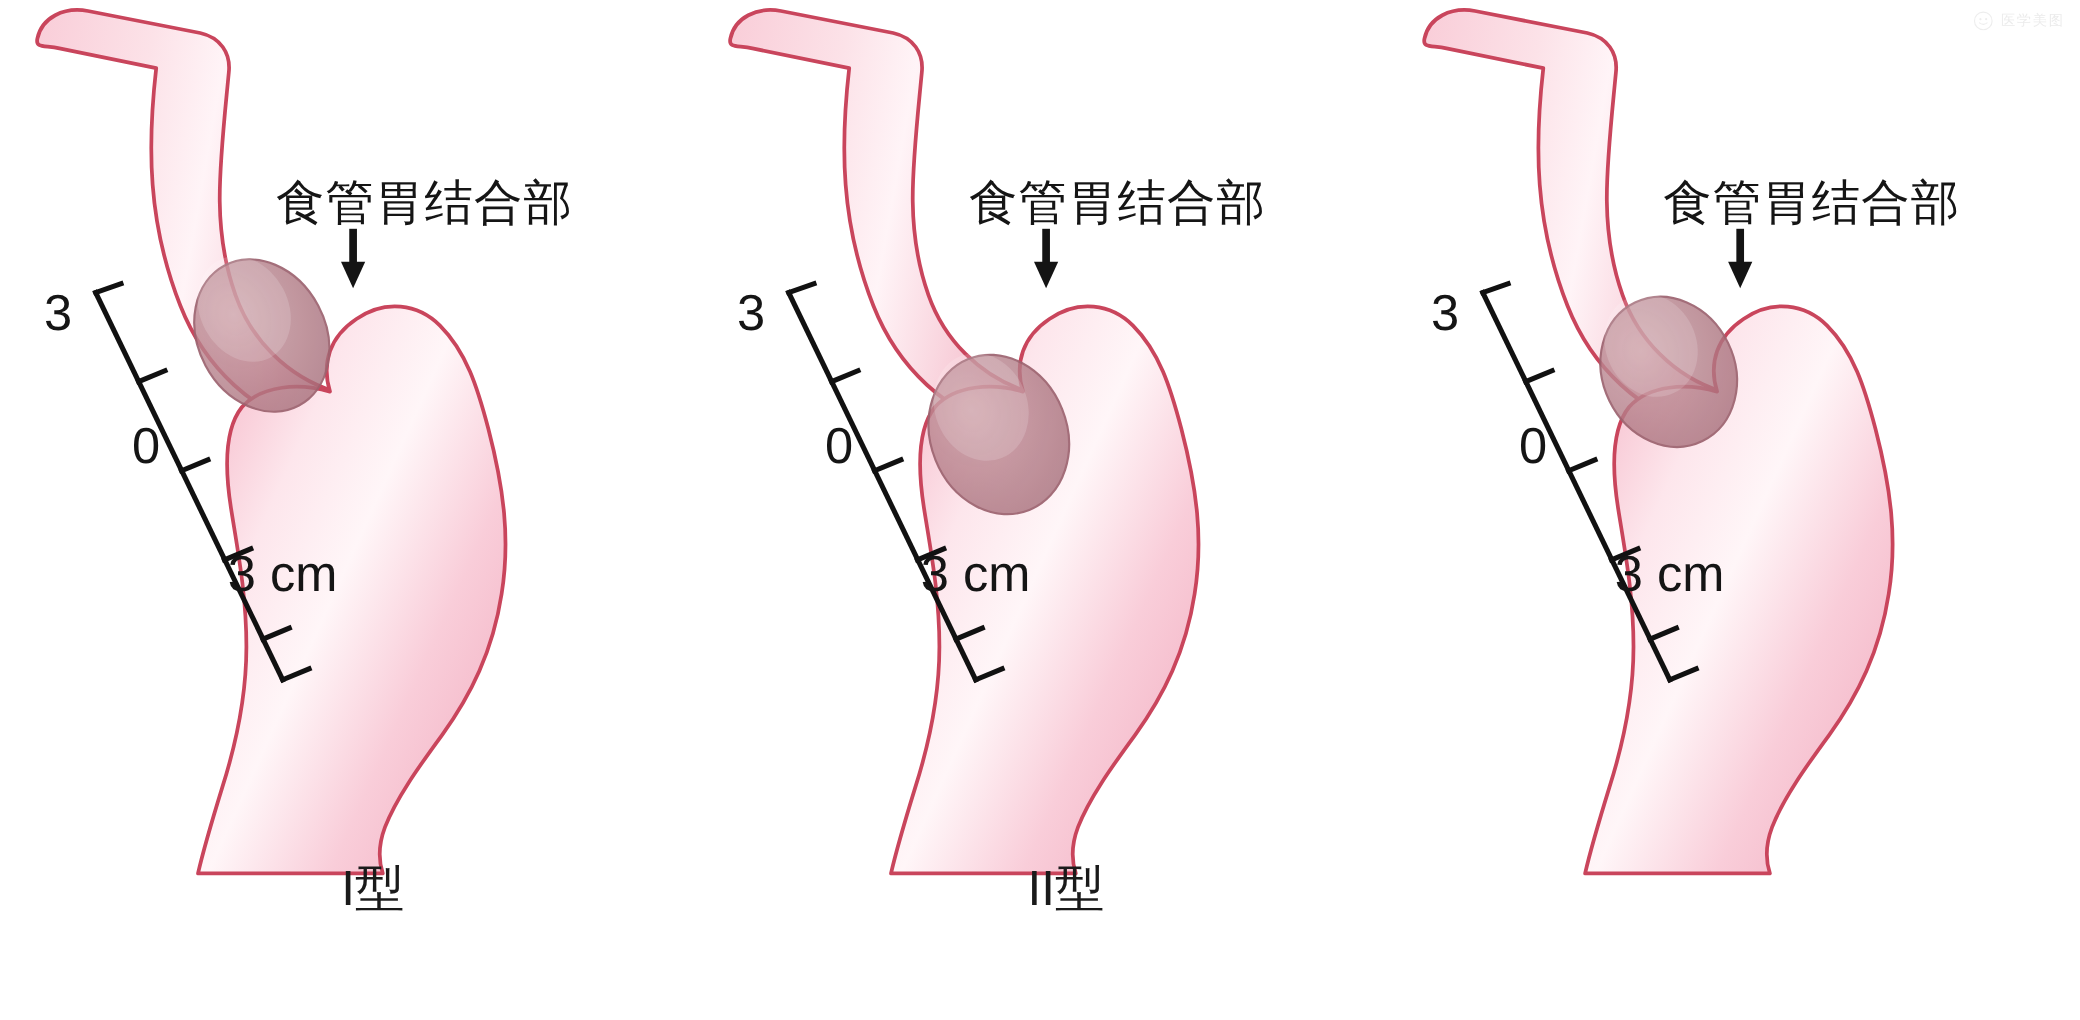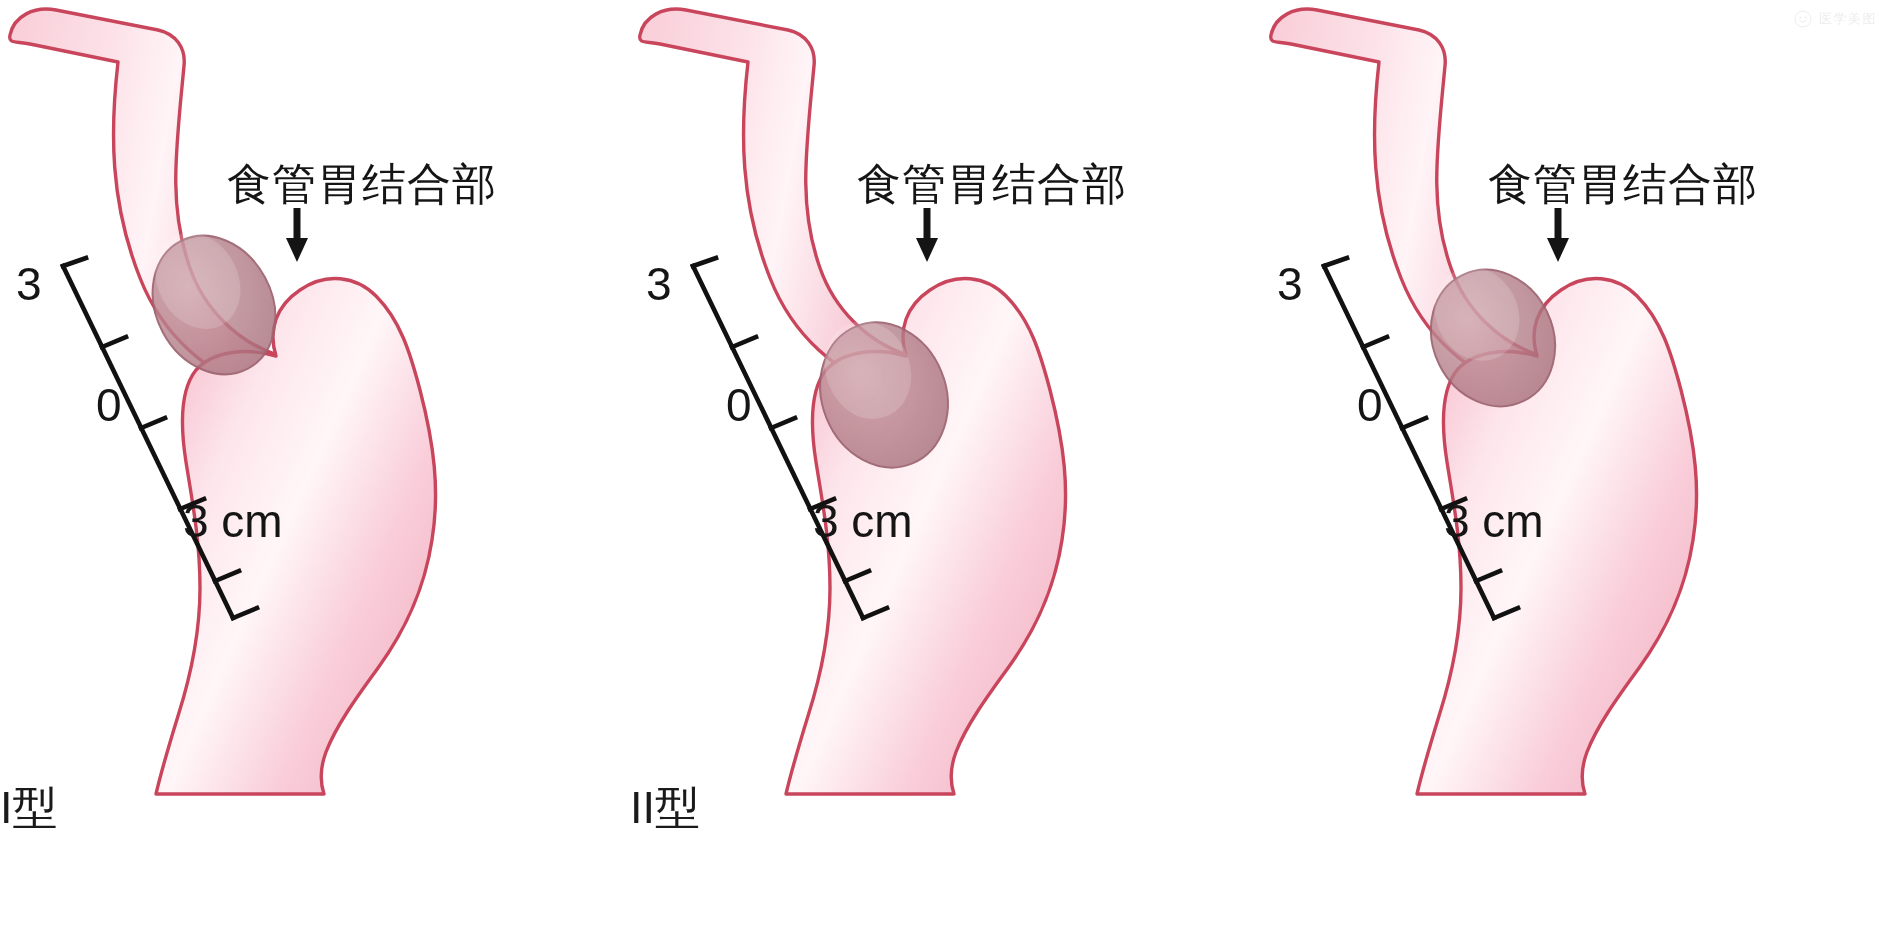--- a/index.html
+++ b/index.html
@@ -17,38 +17,40 @@
     position: relative;
     width: 1891px;
     height: 927px;
     background: #ffffff;
   }
   .panel {
     position: absolute;
     top: 0;
     width: 630px;
     height: 927px;
+    margin-left: 24px;
   }
   #panel-1 { left: 0px; }
   #panel-2 { left: 630px; }
   #panel-3 { left: 1261px; }
 
   .panel-svg {
     position: absolute;
     left: 0;
     top: 0;
     width: 630px;
     height: 927px;
     display: block;
   }
 
   .caption {
     position: absolute;
     left: 0;
     width: 630px;
+    text-align: center;
     font-family: "Liberation Sans", sans-serif;
     font-size: 45px;
     color: #1a1a1a;
     line-height: 1.24;
     letter-spacing: 0px;
     white-space: nowrap;
   }
   #caption-1 { top: 780px; }
   #caption-2 { top: 780px; }
   #caption-3 { top: 772px; }

